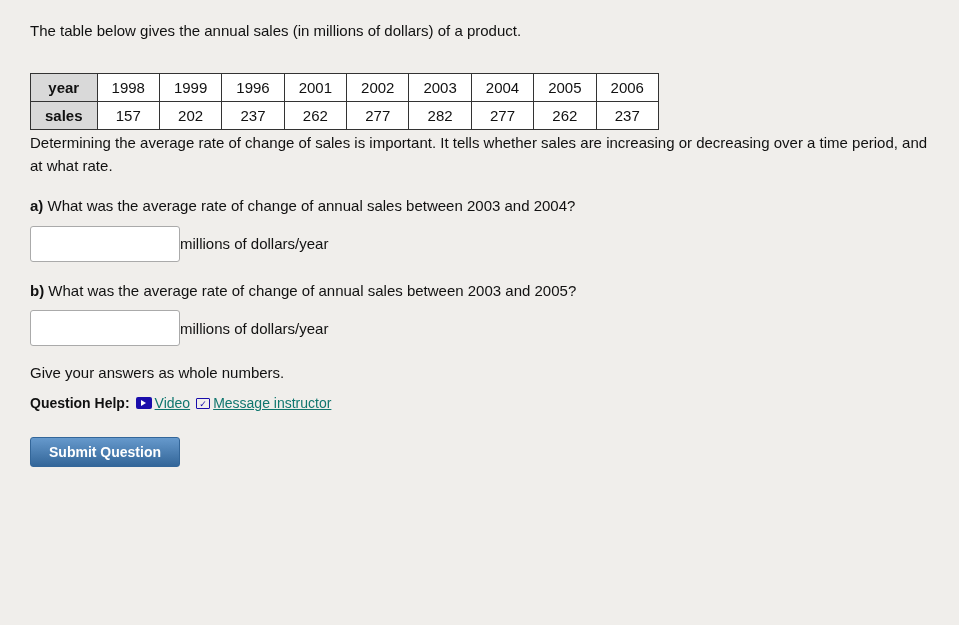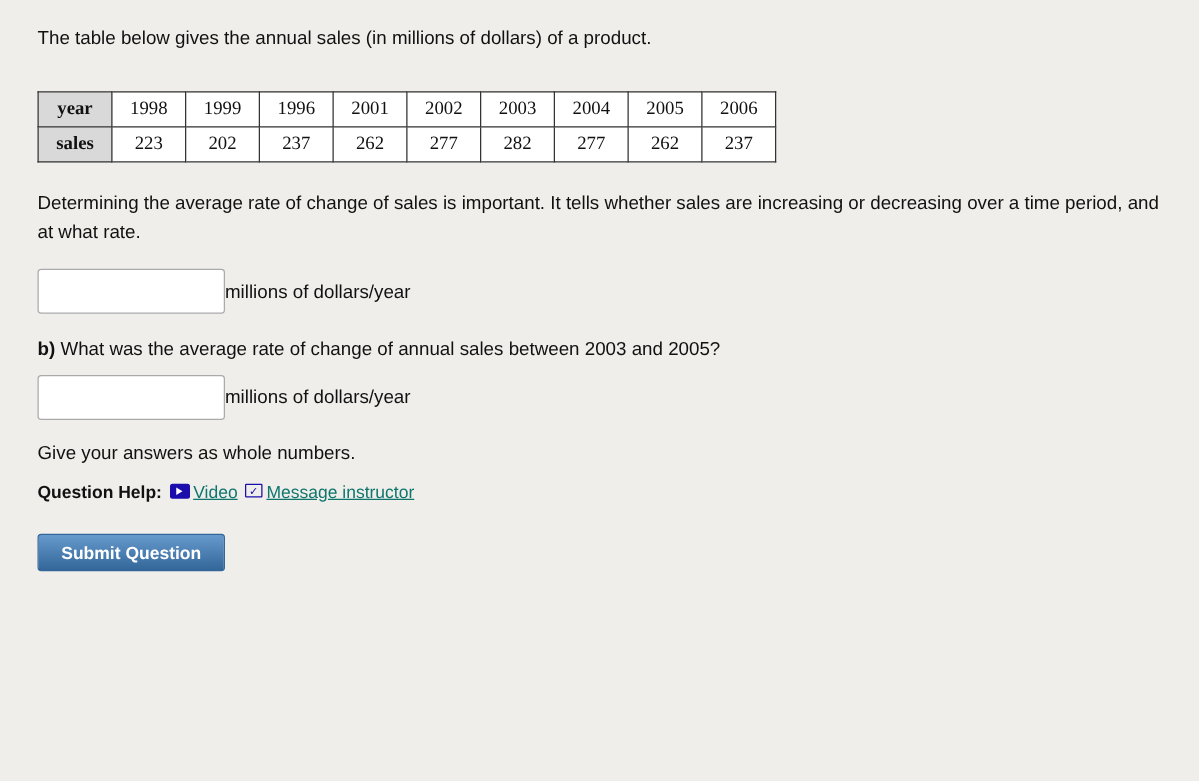--- a/index.html
+++ b/index.html
@@ -18,22 +18,21 @@
       padding: 20px 30px;
     }
 
     .intro-text {
       font-size: 15px;
       margin-bottom: 32px;
       line-height: 1.4;
     }
 
     .table-wrapper {
-      margin-bottom: 22px;
-      font-family: Liberation Serif, serif;
+      margin-bottom: 2px;
     }
 
     table {
       border-collapse: collapse;
       font-size: 15px;
     }
 
     table td {
       border: 1px solid #333;
       padding: 5px 14px;
@@ -181,37 +180,41 @@
       <td>1996</td>
       <td>2001</td>
       <td>2002</td>
       <td>2003</td>
       <td>2004</td>
       <td>2005</td>
       <td>2006</td>
     </tr>
     <tr>
       <td class="header-cell">sales</td>
-      <td>223</td>
+      <td>157</td>
       <td>202</td>
       <td>237</td>
       <td>262</td>
       <td>277</td>
       <td>282</td>
       <td>277</td>
       <td>262</td>
       <td>237</td>
     </tr>
   </tbody>
     </table>
 </div>
 
 <p class="description-text">Determining the average rate of change of sales is important. It tells whether sales are increasing or decreasing over a time period, and at what rate.</p>
 
 <div class="question-block">
+  <div class="question-label">
+    <span>a)</span>
+    <span class="question-text">What was the average rate of change of annual sales between 2003 and 2004?</span>
+  </div>
   <div class="answer-row">
     <input type="text" class="answer-input" style="">
     <span class="units-label">millions of dollars/year</span>
   </div>
 </div>
 
 <div class="question-block">
   <div class="question-label">
     <span>b)</span>
     <span class="question-text">What was the average rate of change of annual sales between 2003 and 2005?</span>

